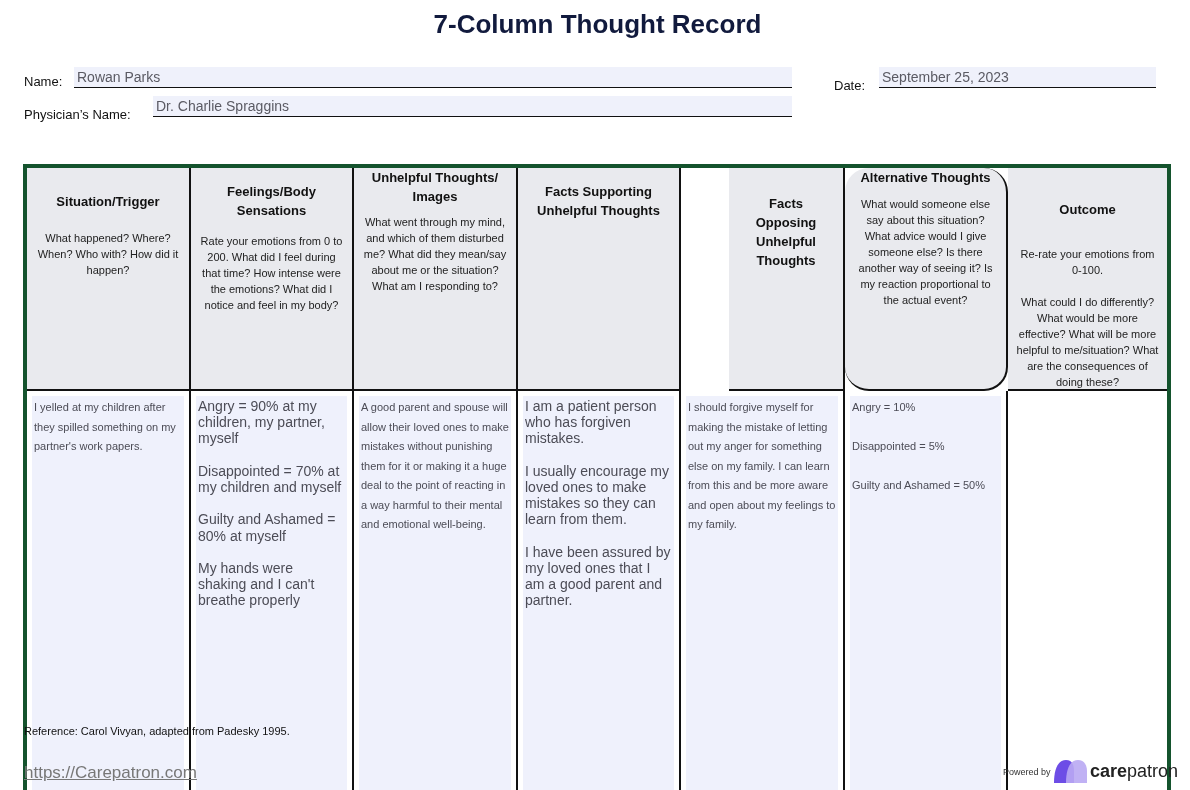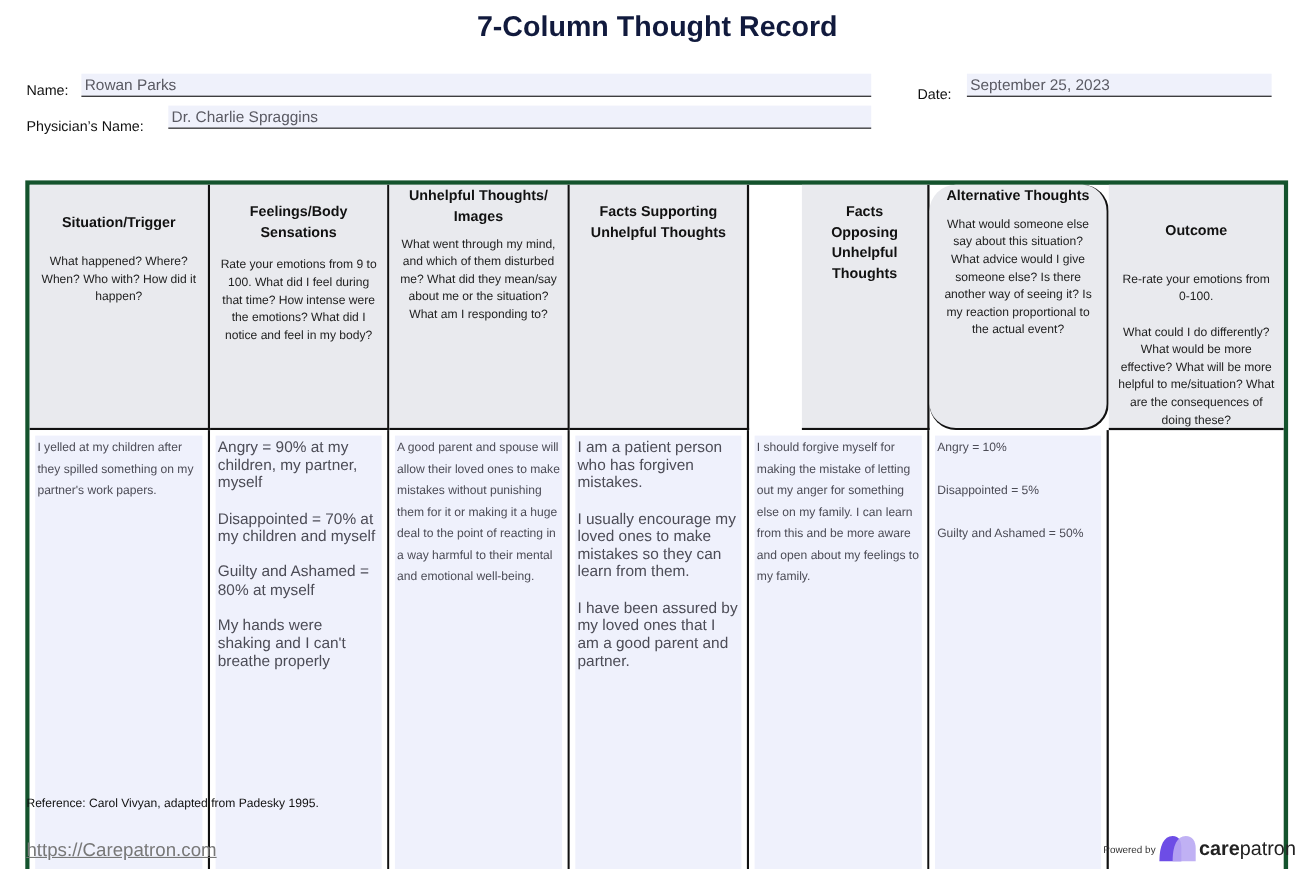--- a/index.html
+++ b/index.html
@@ -38,30 +38,30 @@
 <div class="label" style="left:834px; top:78px;">Date:</div>
 <div class="field" style="left:879px; top:67px; width:277px;">September 25, 2023</div>
 
 <div class="table">
   <div class="th" style="padding-top:24px;">
     <div class="th-title">Situation/Trigger</div>
     <div class="th-desc" style="margin-top:19px;">What happened? Where? When? Who with? How did it happen?</div>
   </div>
   <div class="th" style="padding-top:14px;">
     <div class="th-title">Feelings/Body Sensations</div>
-    <div class="th-desc">Rate your emotions from 9 to 100. What did I feel during that time? How intense were the emotions? What did I notice and feel in my body?</div>
+    <div class="th-desc">Rate your emotions from 0 to 200. What did I feel during that time? How intense were the emotions? What did I notice and feel in my body?</div>
   </div>
   <div class="th" style="">
     <div class="th-title">Unhelpful Thoughts/ Images</div>
     <div class="th-desc" style="margin-top:8px;">What went through my mind, and which of them disturbed me? What did they mean/say about me or the situation? What am I responding to?</div>
   </div>
   <div class="th" style="padding-top:14px;">
     <div class="th-title">Facts Supporting Unhelpful Thoughts</div>
   </div>
-  <div class="th" style="padding-top:14px;margin-left:48px;">
+  <div class="th" style="padding-top:26px;margin-left:48px;">
     <div class="th-title">Facts Opposing Unhelpful Thoughts</div>
   </div>
   <div class="th" style="border-radius:24px;">
     <div class="th-title">Alternative Thoughts</div>
     <div class="th-desc" style="margin-top:9px;">What would someone else say about this situation? What advice would I give someone else? Is there another way of seeing it? Is my reaction proportional to the actual event?</div>
   </div>
   <div class="th" style="padding-top:14px; white-space:pre-line;">
     <div class="th-title">Outcome</div>
     <div class="th-desc" style="margin-top:9px; white-space:pre-line;">Re-rate your emotions from 0-100.
 

